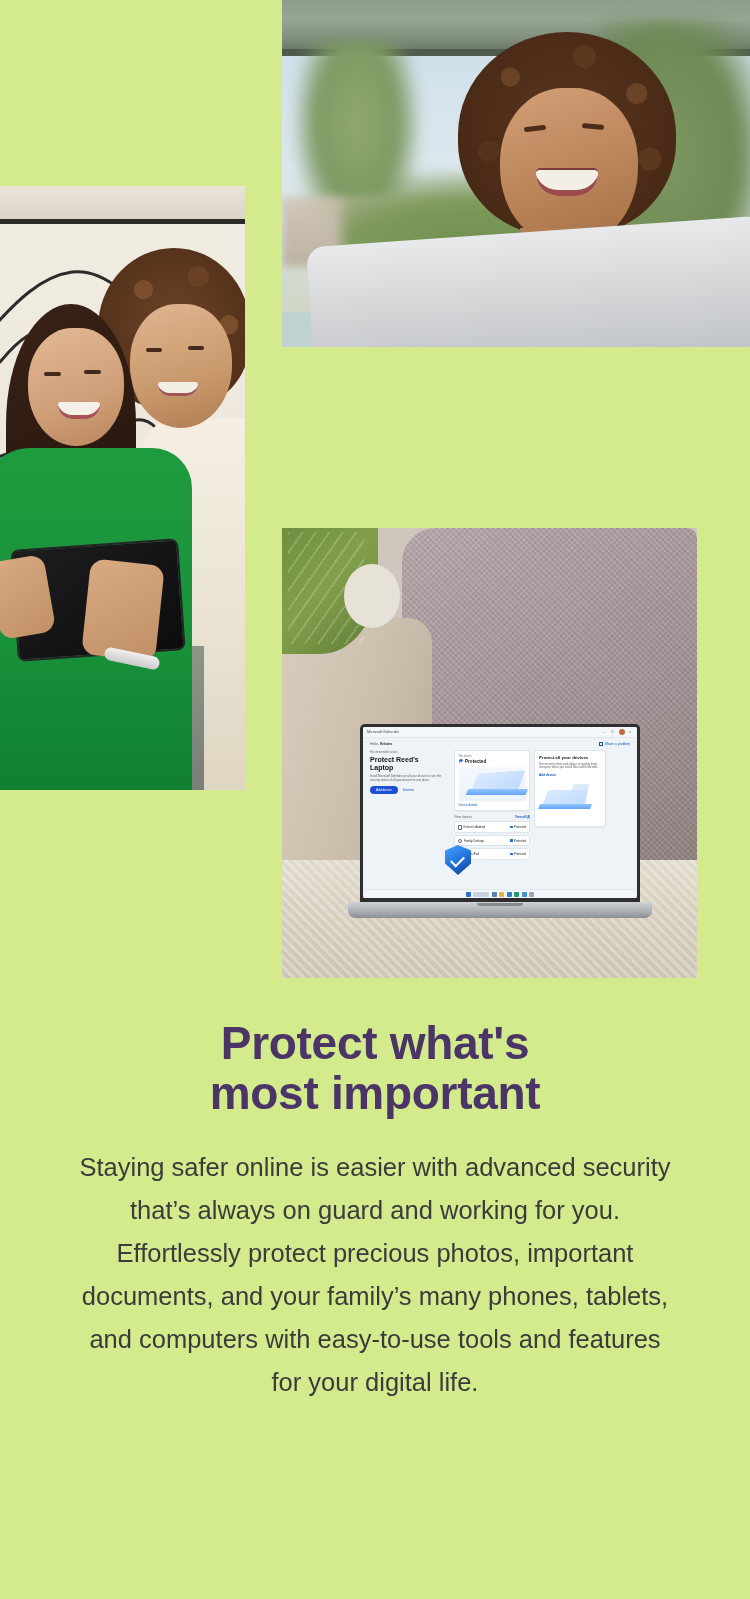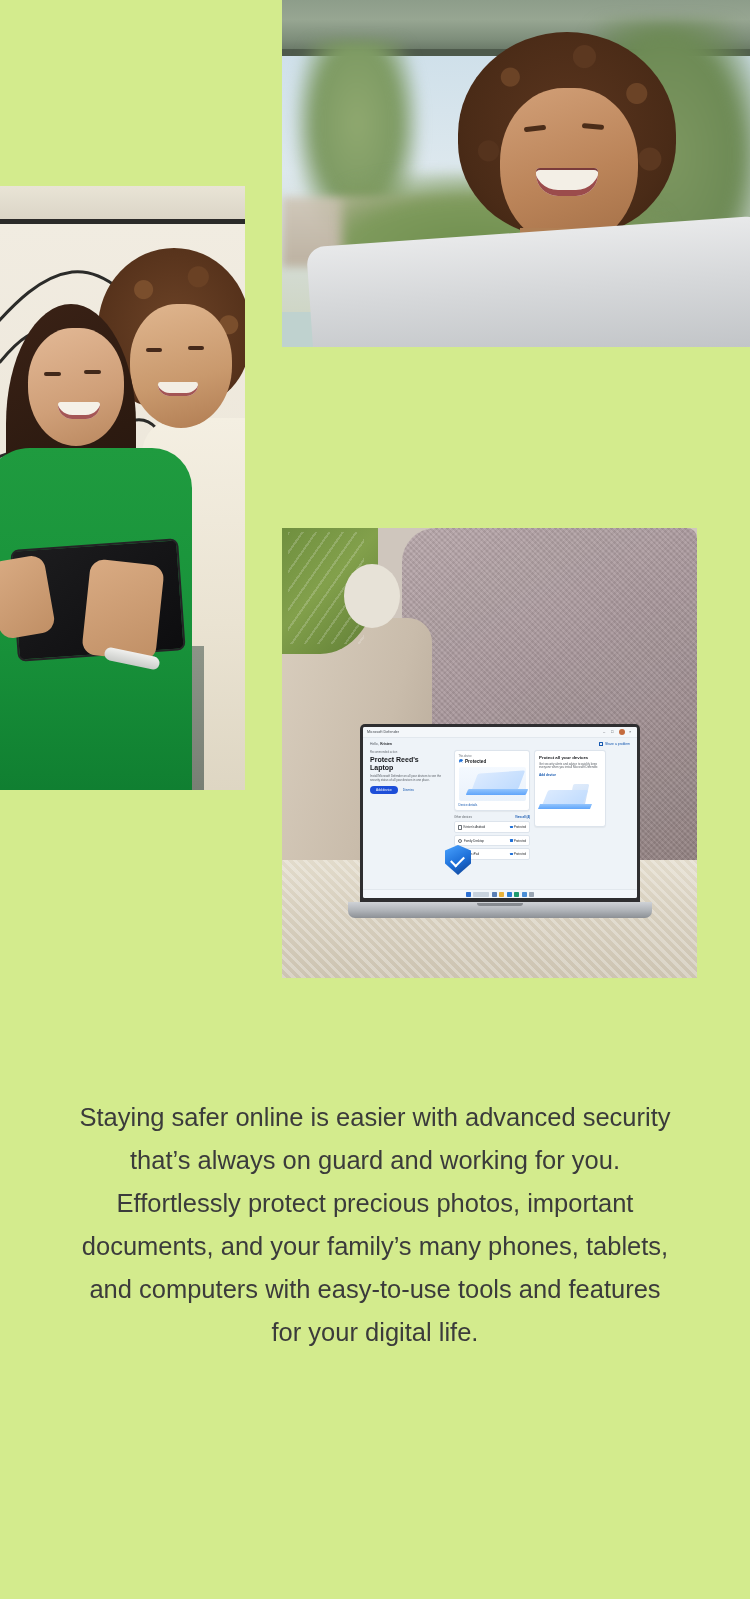--- a/index.html
+++ b/index.html
@@ -546,18 +546,19 @@
           </div>
 
         </div>
       </div>
       <div class="base"></div>
     </div>
   </div>
 
   <div class="textblock">
     <h1 class="headline">
-      <br>
+      <span>Protect what's</span><br>
+      <span>most important</span>
     </h1>
     <p class="subcopy">Staying safer online is easier with advanced security that’s always on guard and working for you. Effortlessly protect precious photos, important documents, and your family’s many phones, tablets, and computers with easy-to-use tools and features for your digital life.</p>
   </div>
 
 </div>
 
 </body></html>

